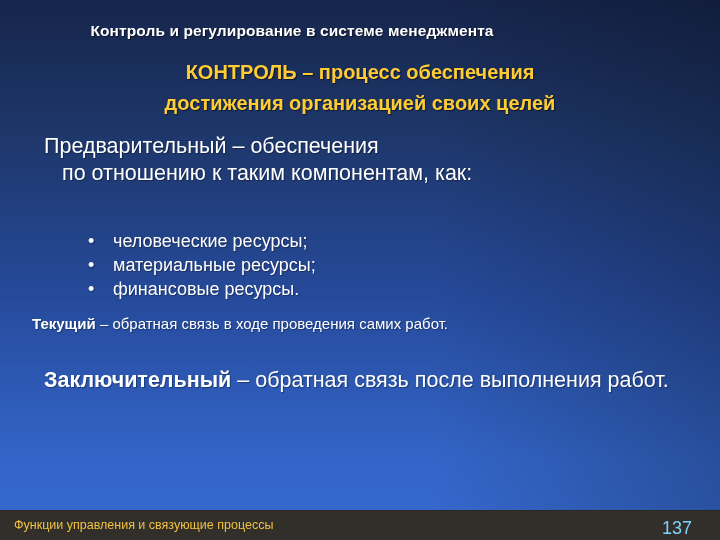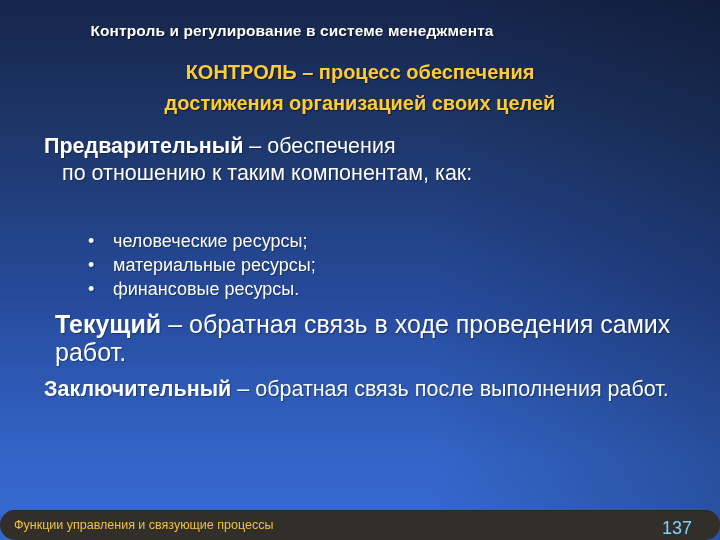--- a/index.html
+++ b/index.html
@@ -58,21 +58,21 @@
     left: 44px;
     width: 640px;
     color: #ffffff;
     font-size: 21.5px;
     line-height: 27px;
     text-shadow: 1px 1px 1px rgba(0,0,0,0.35);
   }
   .para { margin: 0 0 0 0; }
   .para .ln { display: block; }
   .para .ln.indent { padding-left: 18px; }
-  .para b { font-weight: bold; }
+  .para b { font-weight: normal; }
 
   
   .bullets {
     position: absolute;
     top: 229px;
     left: 84px;
     margin: 0;
     padding: 0;
     list-style: none;
     color: #ffffff;
@@ -88,48 +88,47 @@
     position: absolute;
     left: 4px;
     top: 0;
     font-size: 18px;
     line-height: 24px;
   }
 
   .para-2 {
     position: absolute;
     top: 310px;
-    left: 55px;
+    left: 32px;
     width: 648px;
     color: #ffffff;
-    font-size: 25px;
+    font-size: 15px;
     line-height: 28px;
     text-shadow: 1px 1px 1px rgba(0,0,0,0.35);
   }
   .para-3 {
     position: absolute;
-    top: 375px;
+    top: 366px;
     left: 44px;
     width: 648px;
     color: #ffffff;
     font-size: 21.5px;
     line-height: 28px;
     text-shadow: 1px 1px 1px rgba(0,0,0,0.35);
   }
 
   
   .footer {
     position: absolute;
     left: 0;
     bottom: 0;
     width: 720px;
     height: 29px;
     background: #322f2b;
     border-top: 1px solid #2a2724;
-    border-radius: 15px;
   }
   .footer-label {
     position: absolute;
     left: 14px;
     top: 7px;
     color: #f0c040;
     font-size: 12.5px;
   }
   .footer-page {
     position: absolute;

